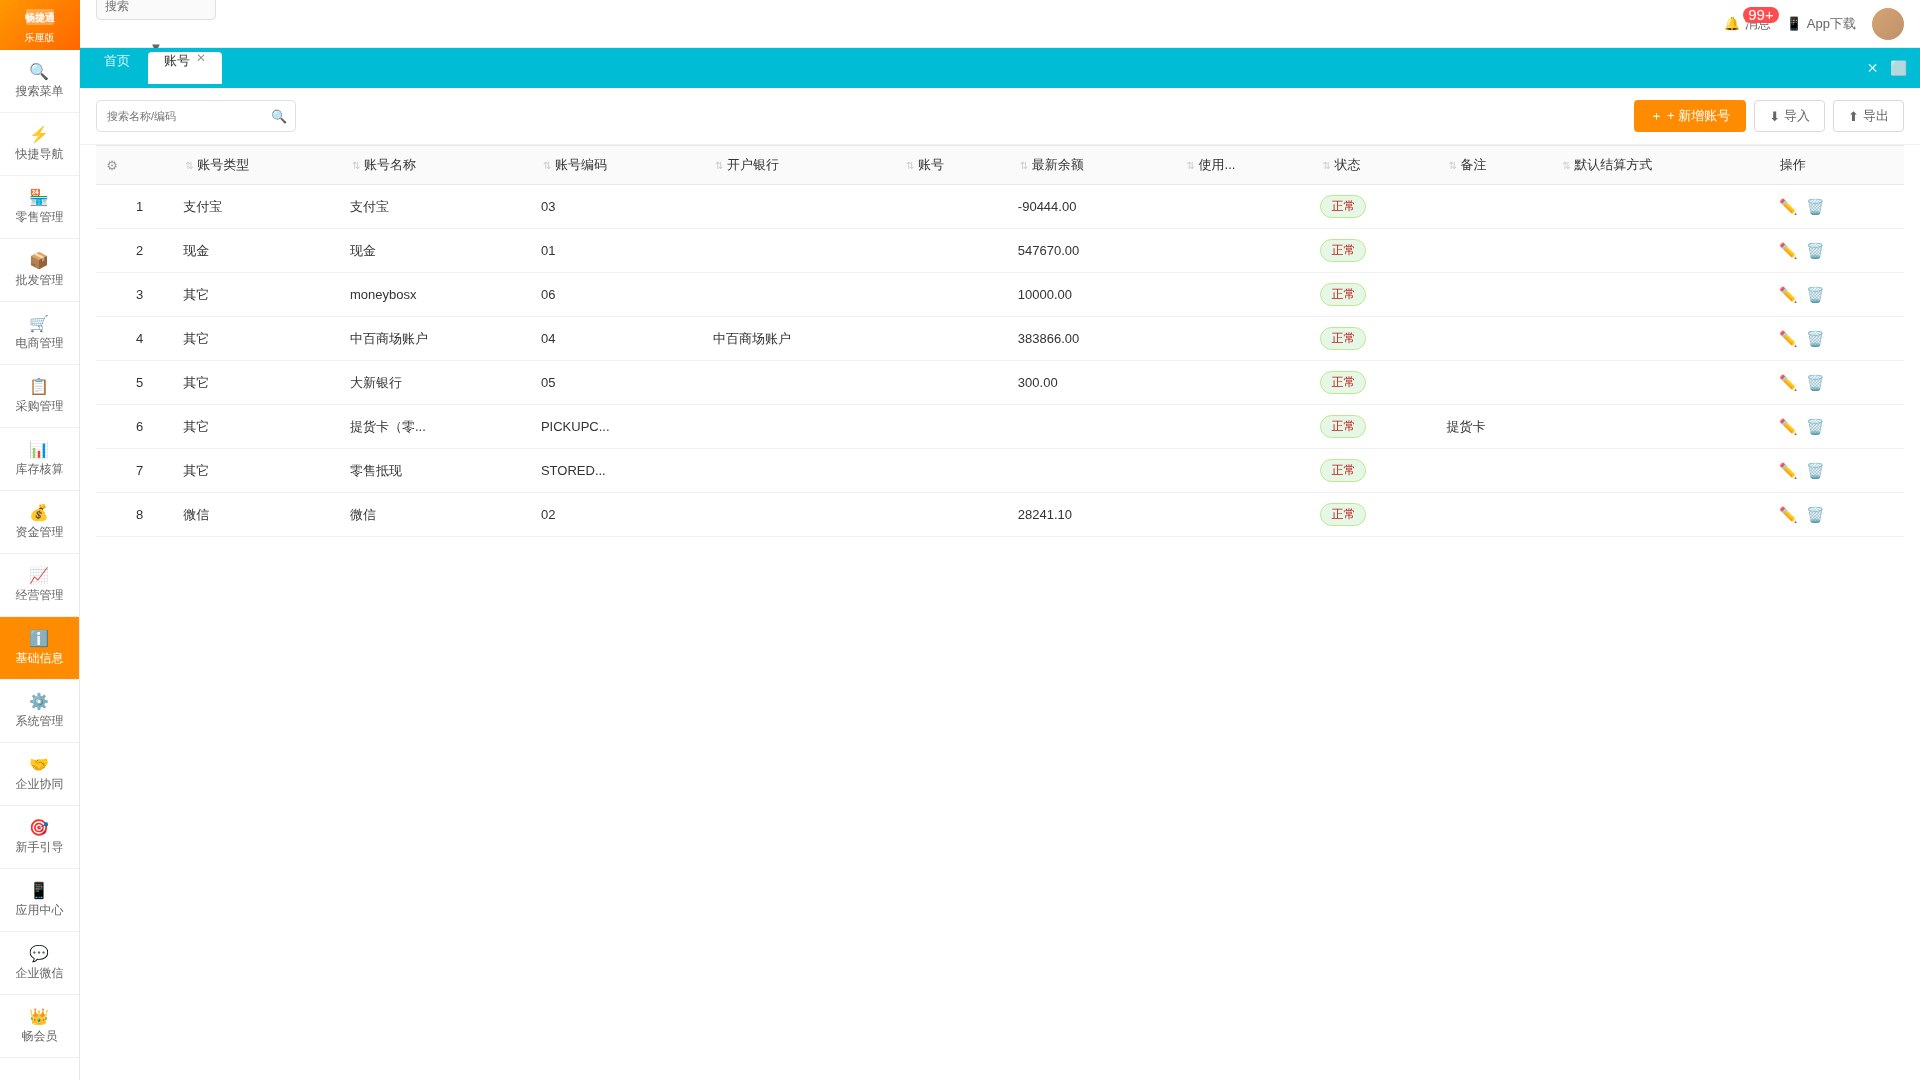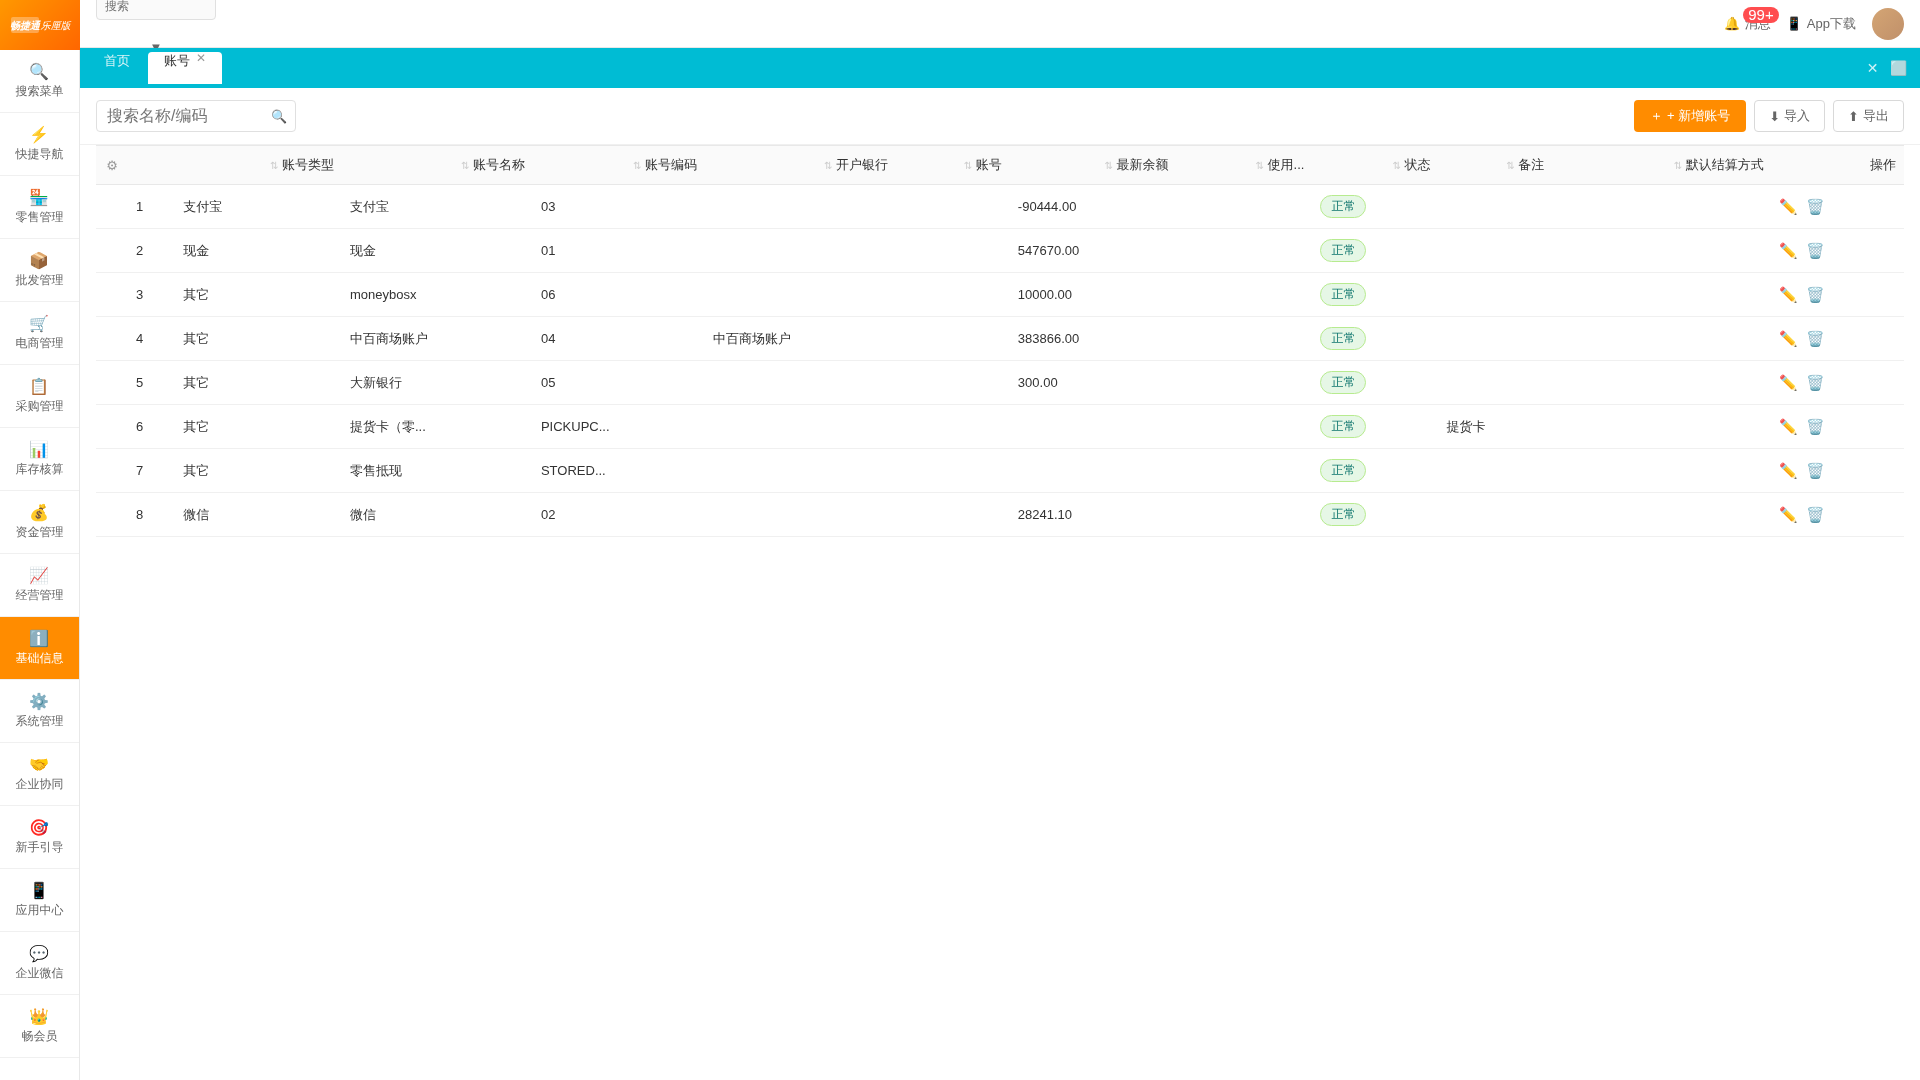--- a/index.html
+++ b/index.html
@@ -177,21 +177,21 @@
       display: flex;
       align-items: center;
       gap: 8px;
     }
     .search-box {
       width: 200px;
       height: 32px;
       border: 1px solid #e0e0e0;
       border-radius: 4px;
       padding: 0 30px 0 10px;
-      font-size: 16px;
+      font-size: 11px;
       color: #999;
     }
     .search-icon-btn {
       position: absolute;
       right: 8px;
       top: 50%;
       transform: translateY(-50%);
       color: #999;
       cursor: pointer;
     }
@@ -241,21 +241,21 @@
       width: 100%;
       border-collapse: collapse;
       font-size: 13px;
     }
     thead tr {
       background: #fafafa;
       border-bottom: 1px solid #e8e8e8;
     }
     thead th {
       padding: 10px 8px;
-      text-align: right;
+      text-align: left;
       color: #333;
       font-weight: 500;
       white-space: nowrap;
       border-bottom: 1px solid #e8e8e8;
       border-top: 1px solid #e8e8e8;
     }
     thead th .sort-icon {
       color: #ccc;
       font-size: 10px;
       margin-left: 2px;
@@ -273,21 +273,21 @@
       text-align: center;
       color: #999;
       cursor: pointer;
     }
     .status-badge {
       display: inline-block;
       padding: 2px 10px;
       border-radius: 12px;
       font-size: 12px;
       background: #e6f7e6;
-      color: #0f766e;
+      color: #b91c1c;
       border: 1px solid #b7eb8f;
     }
     .action-btn {
       color: #999;
       cursor: pointer;
       font-size: 15px;
       margin-right: 4px;
     }
 
     
@@ -336,25 +336,24 @@
       text-align: center;
       font-size: 13px;
     }
 
     
     .logo-area {
       width: 80px;
       height: 50px;
       background: linear-gradient(135deg, #ff9800, #ff6600);
       display: flex;
-      flex-direction: row;
+      flex-direction: column;
       align-items: center;
       justify-content: center;
       flex-shrink: 0;
-      font-style: italic;
     }
     .logo-icon-svg {
       width: 32px;
       height: 24px;
     }
     .logo-sub {
       color: #fff;
       font-size: 10px;
       margin-top: 2px;
     }

